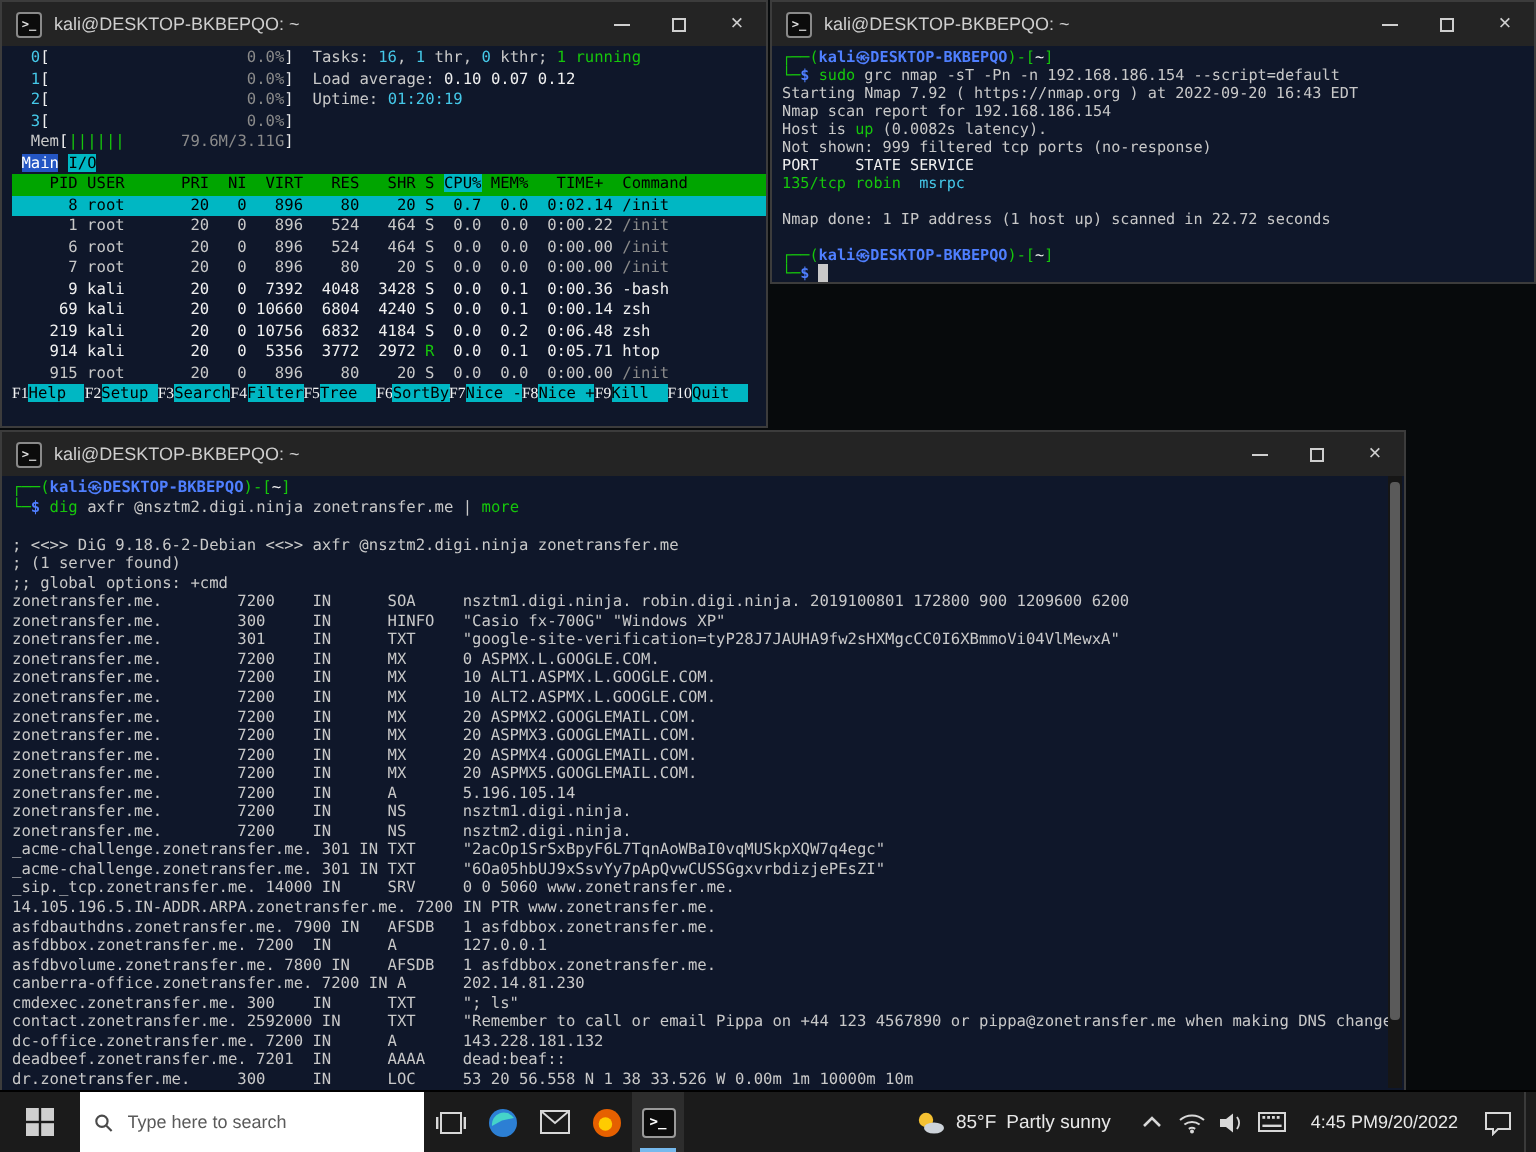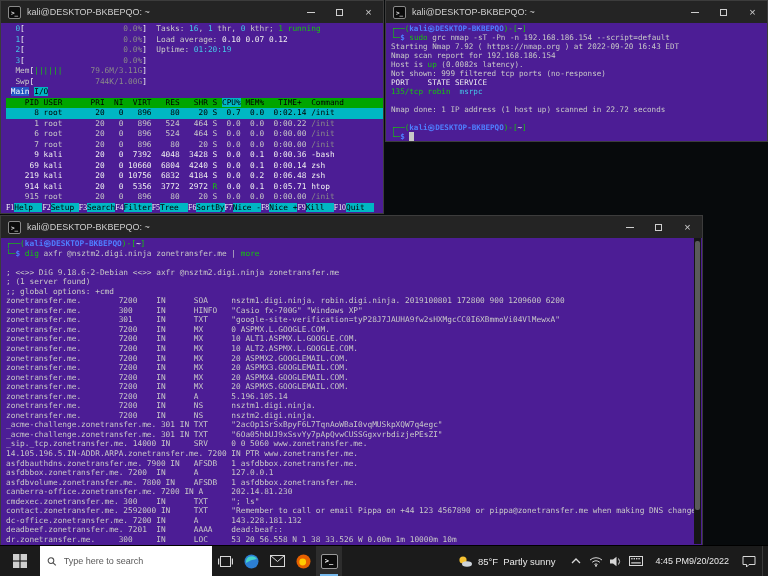--- a/index.html
+++ b/index.html
@@ -1,19 +1,19 @@
 <!DOCTYPE html>
 <html><head>
 <meta charset="utf-8">
 <style>
   html,body{margin:0;padding:0;background:#000;}
   .screen{position:relative;width:768px;height:576px;background:#070a0c;overflow:hidden;
           font-family:"Liberation Sans",sans-serif;}
   
-  .window{position:absolute;background:#4c1d95;border:1px solid #3c3c3c;box-sizing:border-box;
+  .window{position:absolute;background:#0f172a;border:1px solid #3c3c3c;box-sizing:border-box;
           display:flex;flex-direction:column;}
   #win-htop{left:0;top:0;width:384px;height:214px;}
   #win-nmap{left:385px;top:0;width:383px;height:142px;}
   #win-dig{left:0;top:215px;width:703px;height:331px;}
   .titlebar{height:22px;flex:0 0 22px;background:#242424;display:flex;align-items:center;}
   .tb-icon{width:11px;height:11px;margin:0 6px 0 7px;background:#0c0c0c;border:1px solid #8a8a8a;
            color:#e0e0e0;font:bold 6px "DejaVu Sans Mono",monospace;display:flex;align-items:center;
            justify-content:center;border-radius:2px;}
   .tb-title{font-size:9px;color:#cfcfcf;flex:1;white-space:nowrap;overflow:hidden;}
   .tb-btns{display:flex;height:100%;}
@@ -87,21 +87,20 @@
             <span class="g-close">×</span>
           </span>
       </span>
     </div>
     <div class="term" id="htop-lines">
         <div class="tl"><span>  </span><span class="c-c">0</span><span class="c-w">[</span><span class="c-d">                     0.0%</span><span class="c-w">]</span><span>  </span><span class="c-gr">Tasks: </span><span class="c-c">16</span><span class="c-gr">, </span><span class="c-c">1</span><span class="c-gr"> thr, </span><span class="c-c">0</span><span class="c-gr"> kthr; </span><span class="c-g">1 running</span></div>
         <div class="tl"><span>  </span><span class="c-c">1</span><span class="c-w">[</span><span class="c-d">                     0.0%</span><span class="c-w">]</span><span>  </span><span class="c-gr">Load average: </span><span class="c-w">0.10 0.07 0.12</span></div>
         <div class="tl"><span>  </span><span class="c-c">2</span><span class="c-w">[</span><span class="c-d">                     0.0%</span><span class="c-w">]</span><span>  </span><span class="c-gr">Uptime: </span><span class="c-c">01:20:19</span></div>
         <div class="tl"><span>  </span><span class="c-c">3</span><span class="c-w">[</span><span class="c-d">                     0.0%</span><span class="c-w">]</span></div>
         <div class="tl"><span>  </span><span class="c-gr">Mem</span><span class="c-w">[</span><span class="c-g">||||||</span><span class="c-d">      </span><span class="c-d">79.6M/3.11G</span><span class="c-w">]</span></div>
-        <div class="tl"><span>  </span><span class="c-gr">Swp</span><span class="c-w">[</span><span class="c-d">             </span><span class="c-d">744K/1.00G</span><span class="c-w">]</span></div>
         <div class="tl"><span> </span><span class="c-tm">Main</span><span> </span><span class="c-ti">I/O</span></div>
         <div class="tl hdr"><span>    PID USER      PRI  NI  VIRT   RES   SHR S </span><span class="c-hs">CPU%</span><span> MEM%   TIME+  Command</span></div>
         <div class="tl sel"><span class="c-gr">      8 root       20   0   896    80    20 S  0.7  0.0  0:02.14 </span><span class="c-d">/init</span></div>
         <div class="tl"><span class="c-gr">      1 root       20   0   896   524   464 S  0.0  0.0  0:00.22 </span><span class="c-d">/init</span></div>
         <div class="tl"><span class="c-gr">      6 root       20   0   896   524   464 S  0.0  0.0  0:00.00 </span><span class="c-d">/init</span></div>
         <div class="tl"><span class="c-gr">      7 root       20   0   896    80    20 S  0.0  0.0  0:00.00 </span><span class="c-d">/init</span></div>
         <div class="tl"><span class="c-w">      9 kali       20   0  7392  4048  3428 S  0.0  0.1  0:00.36 </span><span class="c-w">-bash</span></div>
         <div class="tl"><span class="c-w">     69 kali       20   0 10660  6804  4240 S  0.0  0.1  0:00.14 </span><span class="c-w">zsh</span></div>
         <div class="tl"><span class="c-w">    219 kali       20   0 10756  6832  4184 S  0.0  0.2  0:06.48 </span><span class="c-w">zsh</span></div>
         <div class="tl"><span class="c-w">    914 kali       20   0  5356  3772  2972 </span><span class="c-g">R</span><span class="c-w">  0.0  0.1  0:05.71 </span><span class="c-w">htop</span></div>

